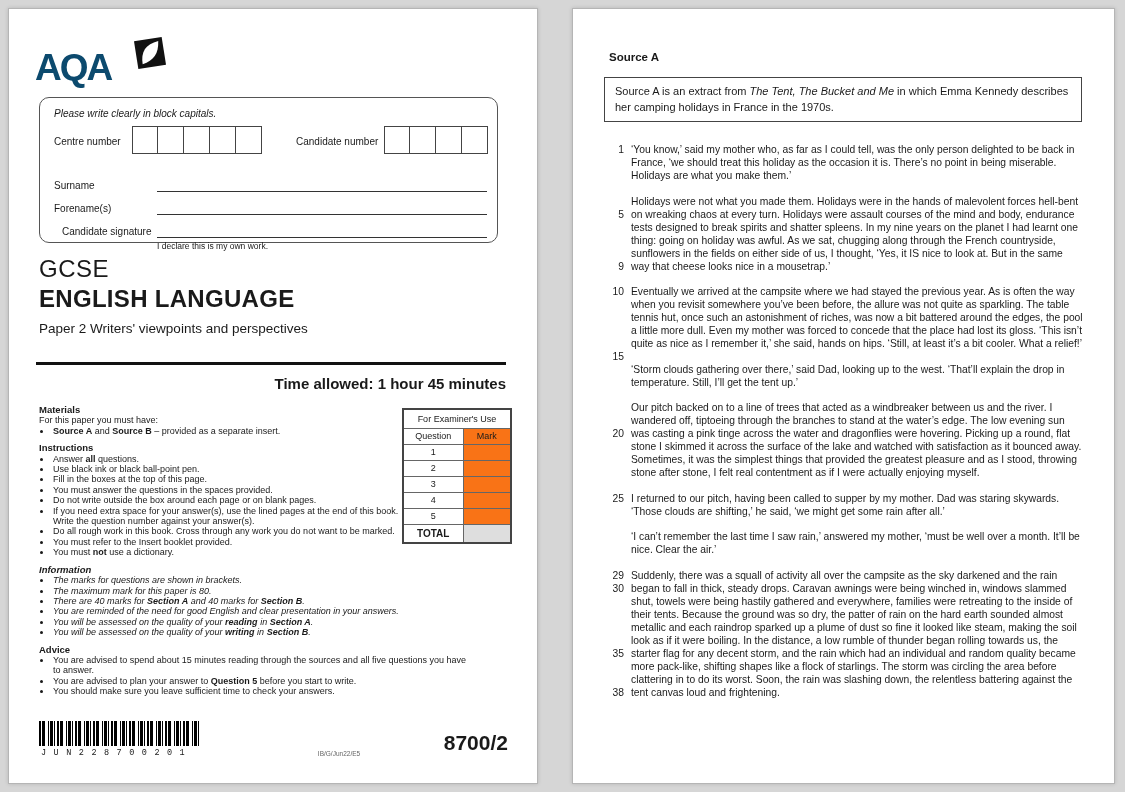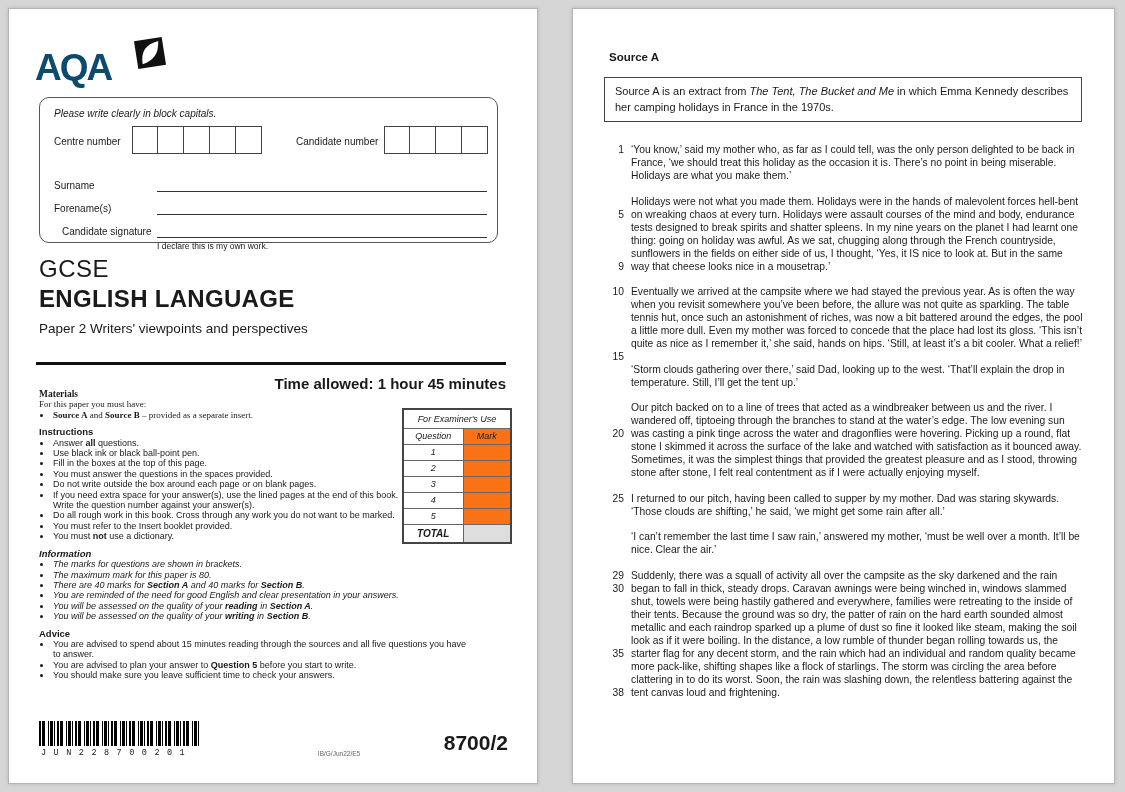--- a/index.html
+++ b/index.html
@@ -38,30 +38,30 @@
   .declare { position: absolute; left: 117px; top: 143px; font-size: 8.5px; }
 
   .qualification { position: absolute; left: 30px; top: 246px; font-size: 24px; font-weight: 400; letter-spacing: .5px; }
   .subject       { position: absolute; left: 30px; top: 276px; font-size: 24px; font-weight: 700; letter-spacing: .3px; }
   .paper-line    { position: absolute; left: 30px; top: 312px; font-size: 13.5px; font-weight: 400; }
   .rule          { position: absolute; left: 27px; top: 353px; width: 470px; height: 3px; background: #111; }
   .time-allowed  { position: absolute; left: 27px; top: 366px; width: 470px; text-align: right; font-size: 15px; font-weight: 700; }
 
   .sections { position: absolute; left: 30px; top: 380px; width: 472px; font-size: 9px; line-height: 10.4px; }
   .section { margin-top: 7px; }
-  .section:first-child { margin-top: 0; font-family: Liberation Serif, serif; }
+  .section:first-child { margin-top: 16px; }
   .sec0, .sec1 { width: 368px; }
   .sec2 { width: 472px; font-style: italic; }
   .sec3 { width: 428px; }
   .sec-h { font-size: 9.5px; font-weight: 700; }
   .sections ul { list-style: disc; padding-left: 13px; }
   .sections li { padding-left: 1px; }
 
   .examiner { position: absolute; left: 393px; top: 399px; border-collapse: collapse; font-size: 9px; }
-  .examiner td { border: 1px solid #666; text-align: center; height: 16px; background: #fff; padding: 0 2px; font-style: italic; }
+  .examiner td { border: 1px solid #666; text-align: center; height: 16px; background: #fff; padding: 0 2px; }
   .examiner { border: 2px solid #444; }
   .examiner .t-title td { height: 19px; font-size: 9px; }
   .examiner td.q-col { width: 60px; }
   .examiner td.m-col { width: 48px; }
   .examiner td.shaded { background: #f97316; }
   .examiner .t-total td { font-weight: 700; font-size: 10px; height: 19px; }
   .examiner .t-total td.shaded { background: #dedede; }
 
   .barcode {
     position: absolute; left: 30px; top: 712px; width: 162px; height: 25px;

